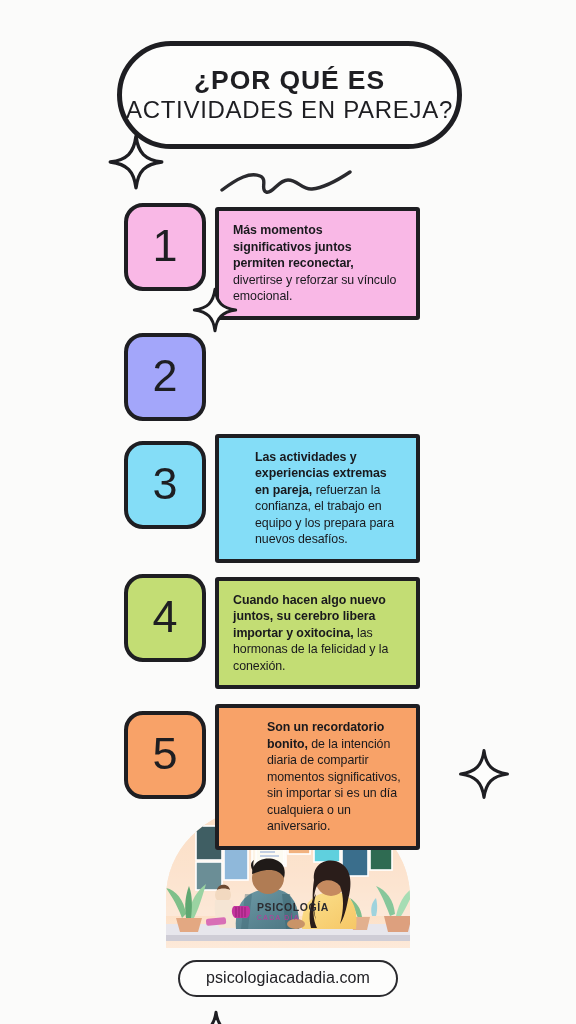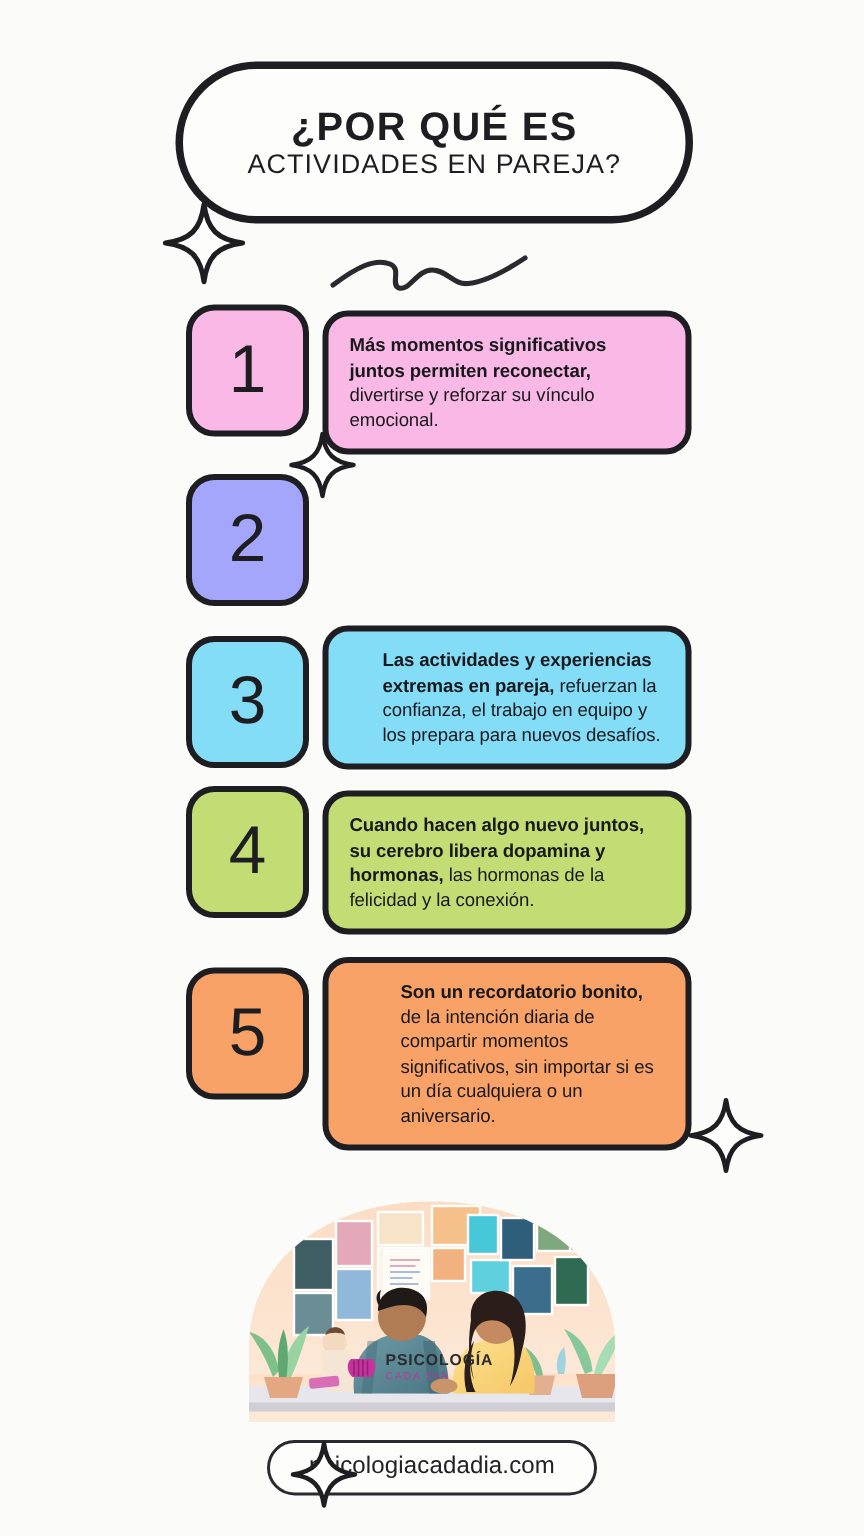--- a/index.html
+++ b/index.html
@@ -50,21 +50,21 @@
   }
   .title-l2 {
     font-size: 23px;
     font-weight: normal;
     letter-spacing: 0.8px;
     color: #1E1E22;
     line-height: 1.22;
     white-space: nowrap;
   }
   .title-l3 {
-    font-size: 18px;
+    font-size: 24px;
     font-weight: normal;
     letter-spacing: 0.7px;
     color: #1E1E22;
     line-height: 1.3;
     white-space: nowrap;
   }
   .title-star {
     position: absolute;
     left: 108px;
     top: 96px;
@@ -108,24 +108,24 @@
   .num-tile span {
     font-size: 45px;
     font-weight: normal;
     color: #1E1E22;
     line-height: 1;
     display: block;
     margin-top: -3px;
   }
   .text-card {
     margin-left: 9px;
-    width: 246px;
+    width: 205px;
     min-height: 78px;
     border: 4.5px solid #1E1E22;
-    border-radius: 17px;
+    border-radius: 3px;
     box-sizing: border-box;
     padding: 11px 13px 11px 14px;
     display: flex;
     align-items: center;
     z-index: 2;
   }
   .text-card p {
     margin: 0;
     font-size: 12.4px;
     line-height: 1.33;
@@ -241,21 +241,21 @@
         <path d="M50 5 C54 34 66 46 95 50 C66 54 54 66 50 95 C46 66 34 54 5 50 C34 46 46 34 50 5 Z" fill="#FDFDFC" stroke="#1E1E22" stroke-width="6" stroke-linejoin="round"></path>
       </svg>
     </div>
   </div>
 
   <div class="row r4">
     <div class="num-tile" style="background: rgb(195, 221, 116);">
       <span>4</span>
     </div>
     <div class="text-card" style="background: rgb(195, 221, 116);">
-      <p><b>Cuando hacen algo nuevo juntos, su cerebro libera dopamina y hormonas,</b><span> las hormonas de la felicidad y la conexión.</span></p>
+      <p><b>Cuando hacen algo nuevo juntos, su cerebro libera importar y oxitocina,</b><span> las hormonas de la felicidad y la conexión.</span></p>
     </div>
     <div class="sparkle s3">
       <svg viewBox="0 0 100 100" width="46" height="46">
         <path d="M50 5 C54 34 66 46 95 50 C66 54 54 66 50 95 C46 66 34 54 5 50 C34 46 46 34 50 5 Z" fill="#FDFDFC" stroke="#1E1E22" stroke-width="6.5" stroke-linejoin="round"></path>
       </svg>
     </div>
   </div>
 
   <div class="row r5">
     <div class="num-tile" style="background: rgb(248, 162, 104);">

